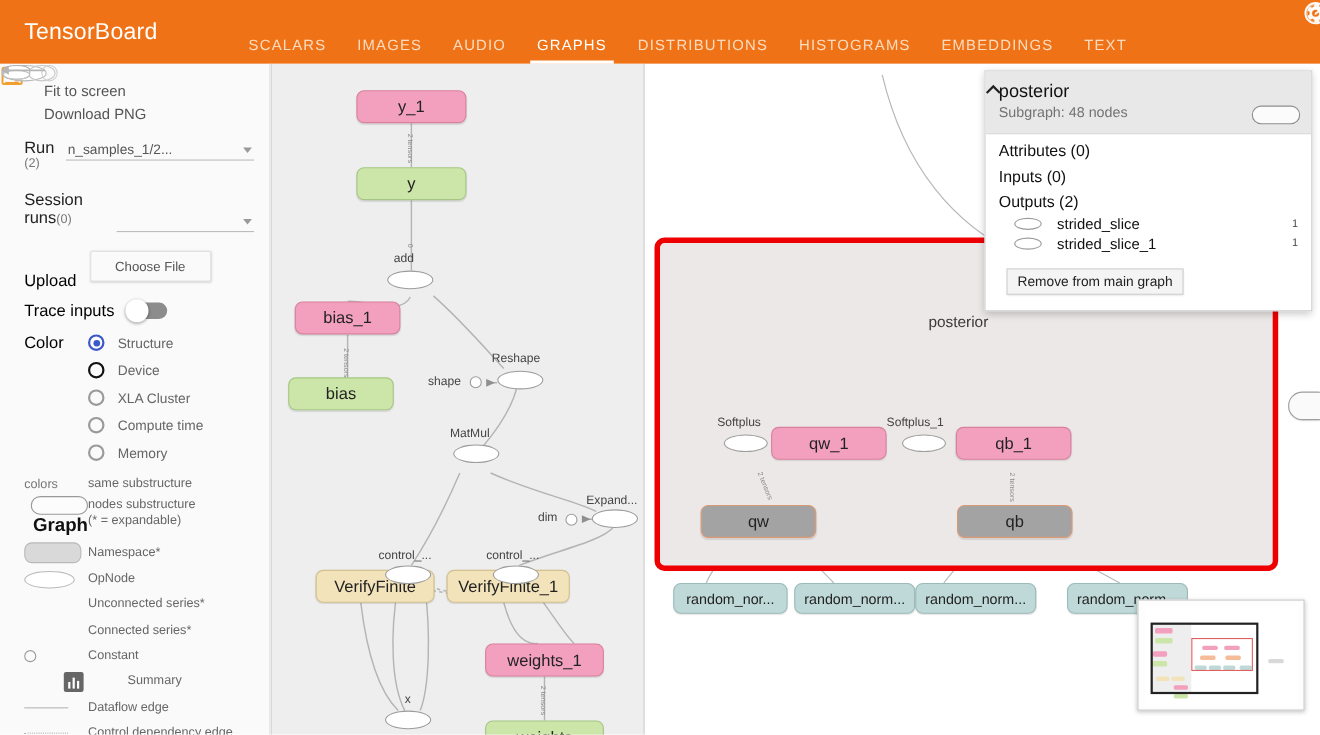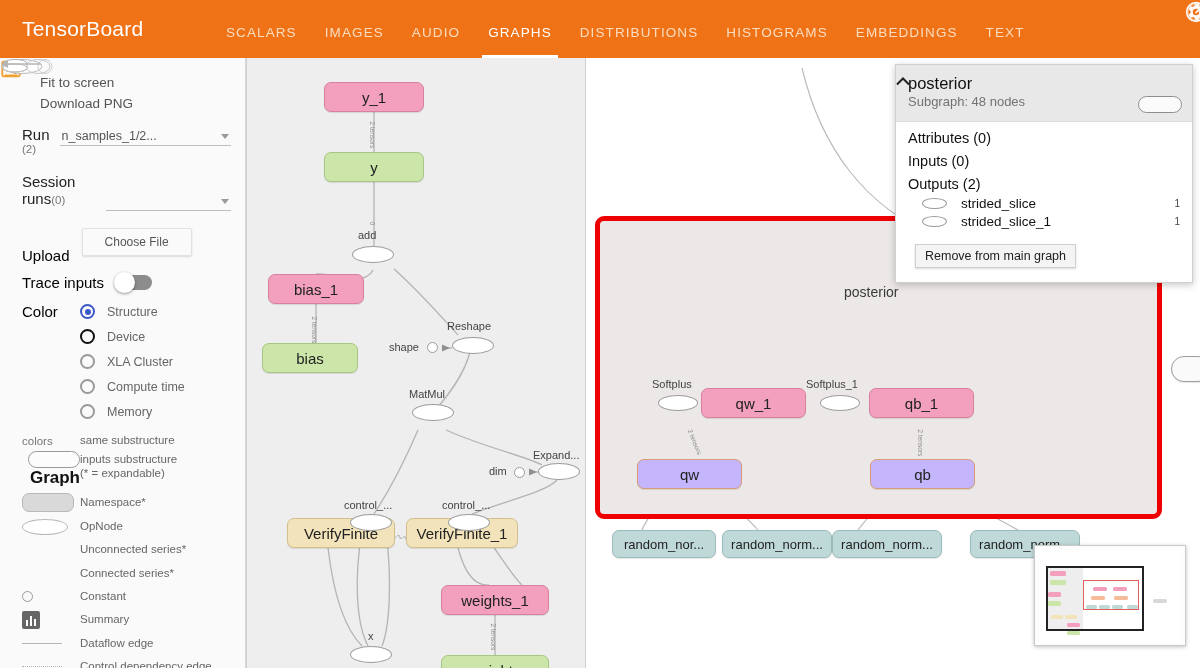--- a/index.html
+++ b/index.html
@@ -15,21 +15,21 @@
     position:absolute; left:0; top:0; width:1200px; height:58px;
     background:#ef7216; display:flex; align-items:center;
   }
   #brand {
     color:#fff; font-size:21px; letter-spacing:.2px;
     margin-left:22px; width:190px; white-space:nowrap;
   }
   #navtabs { display:flex; align-items:center; height:58px; }
   .navtab {
     color:#fbdcc0; font-size:13.5px; letter-spacing:1.1px;
-    padding:4px 14px; height:58px; line-height:58px; cursor:pointer;
+    padding:12px 14px; height:58px; line-height:58px; cursor:pointer;
     position:relative; white-space:nowrap;
   }
   .navtab.active { color:#ffffff; }
   .navtab.active:after {
     content:""; position:absolute; left:8px; right:8px; bottom:0;
     height:3px; background:#ffffff;
   }
   #topicons {
     position:absolute; right:16px; top:0; height:58px;
     display:flex; align-items:center; gap:18px;
@@ -118,21 +118,21 @@
   svg { position:absolute; left:0; top:0; overflow:visible; }
 
   .nodebox {
     position:absolute; border-radius:7px; display:flex; align-items:center;
     justify-content:center; font-size:15px; color:#222; white-space:nowrap;
     box-shadow:0 1px 1px rgba(0,0,0,.10);
   }
   .n-pink  { background:#f2a0bd; border:1.3px solid #d9809f; }
   .n-green { background:#cbe6a8; border:1.3px solid #a6c784; }
   .n-tan   { background:#f2e3ba; border:1.3px solid #d4c08d; }
-  .n-orange{ background:#c4b5fd; border:1.3px solid #d99a76; }
+  .n-orange{ background:#a3a3a3; border:1.3px solid #d99a76; }
   .n-teal  { background:#bfd9d8; border:1.3px solid #9bbbba; }
 
   .opnode {
     position:absolute; border:1.2px solid #9c9c9c; border-radius:50%;
     background:#ffffff;
   }
   .constdot {
     position:absolute; border:1.2px solid #9c9c9c; border-radius:50%; background:#fff;
   }
   .glabel {
@@ -320,21 +320,21 @@
     <span class="key">colors</span>
     <span class="txt">same substructure</span>
   </div>
 
   <div class="leg" style="min-height:38px;align-items:flex-start;">
     <span class="key" style="flex-direction:column;align-items:flex-end;">
       <span class="sw-round"></span>
       <span id="graph-word">Graph</span>
     </span>
     <span class="txt" style="padding-top:1px;">
-      <span>inputs substructure</span><br>
+      <span>nodes substructure</span><br>
       <span>(* = expandable)</span>
     </span>
   </div>
 
   <div class="leg" style="min-height:26px;">
     <span class="key">
         <span class="sw-ns"></span>
       </span>
     <span class="txt">Namespace*</span>
   </div>
@@ -363,21 +363,21 @@
       </svg>
     </span>
     <span class="txt">Connected series*</span>
   </div>
   <div class="leg" style="min-height:22px;">
     <span class="key">
         <span class="sw-const"></span>
       </span>
     <span class="txt">Constant</span>
   </div>
-  <div class="leg" style="min-height:25px;">
+  <div class="leg" style="min-height:25px;margin-left:36px;">
     <span class="key">
       <span class="sw-sum">
         <i style="height:6px;"></i>
           <i style="height:10px;"></i>
           <i style="height:7px;"></i>
       </span>
     </span>
     <span class="txt">Summary</span>
   </div>
   <div class="leg" style="min-height:23px;">

